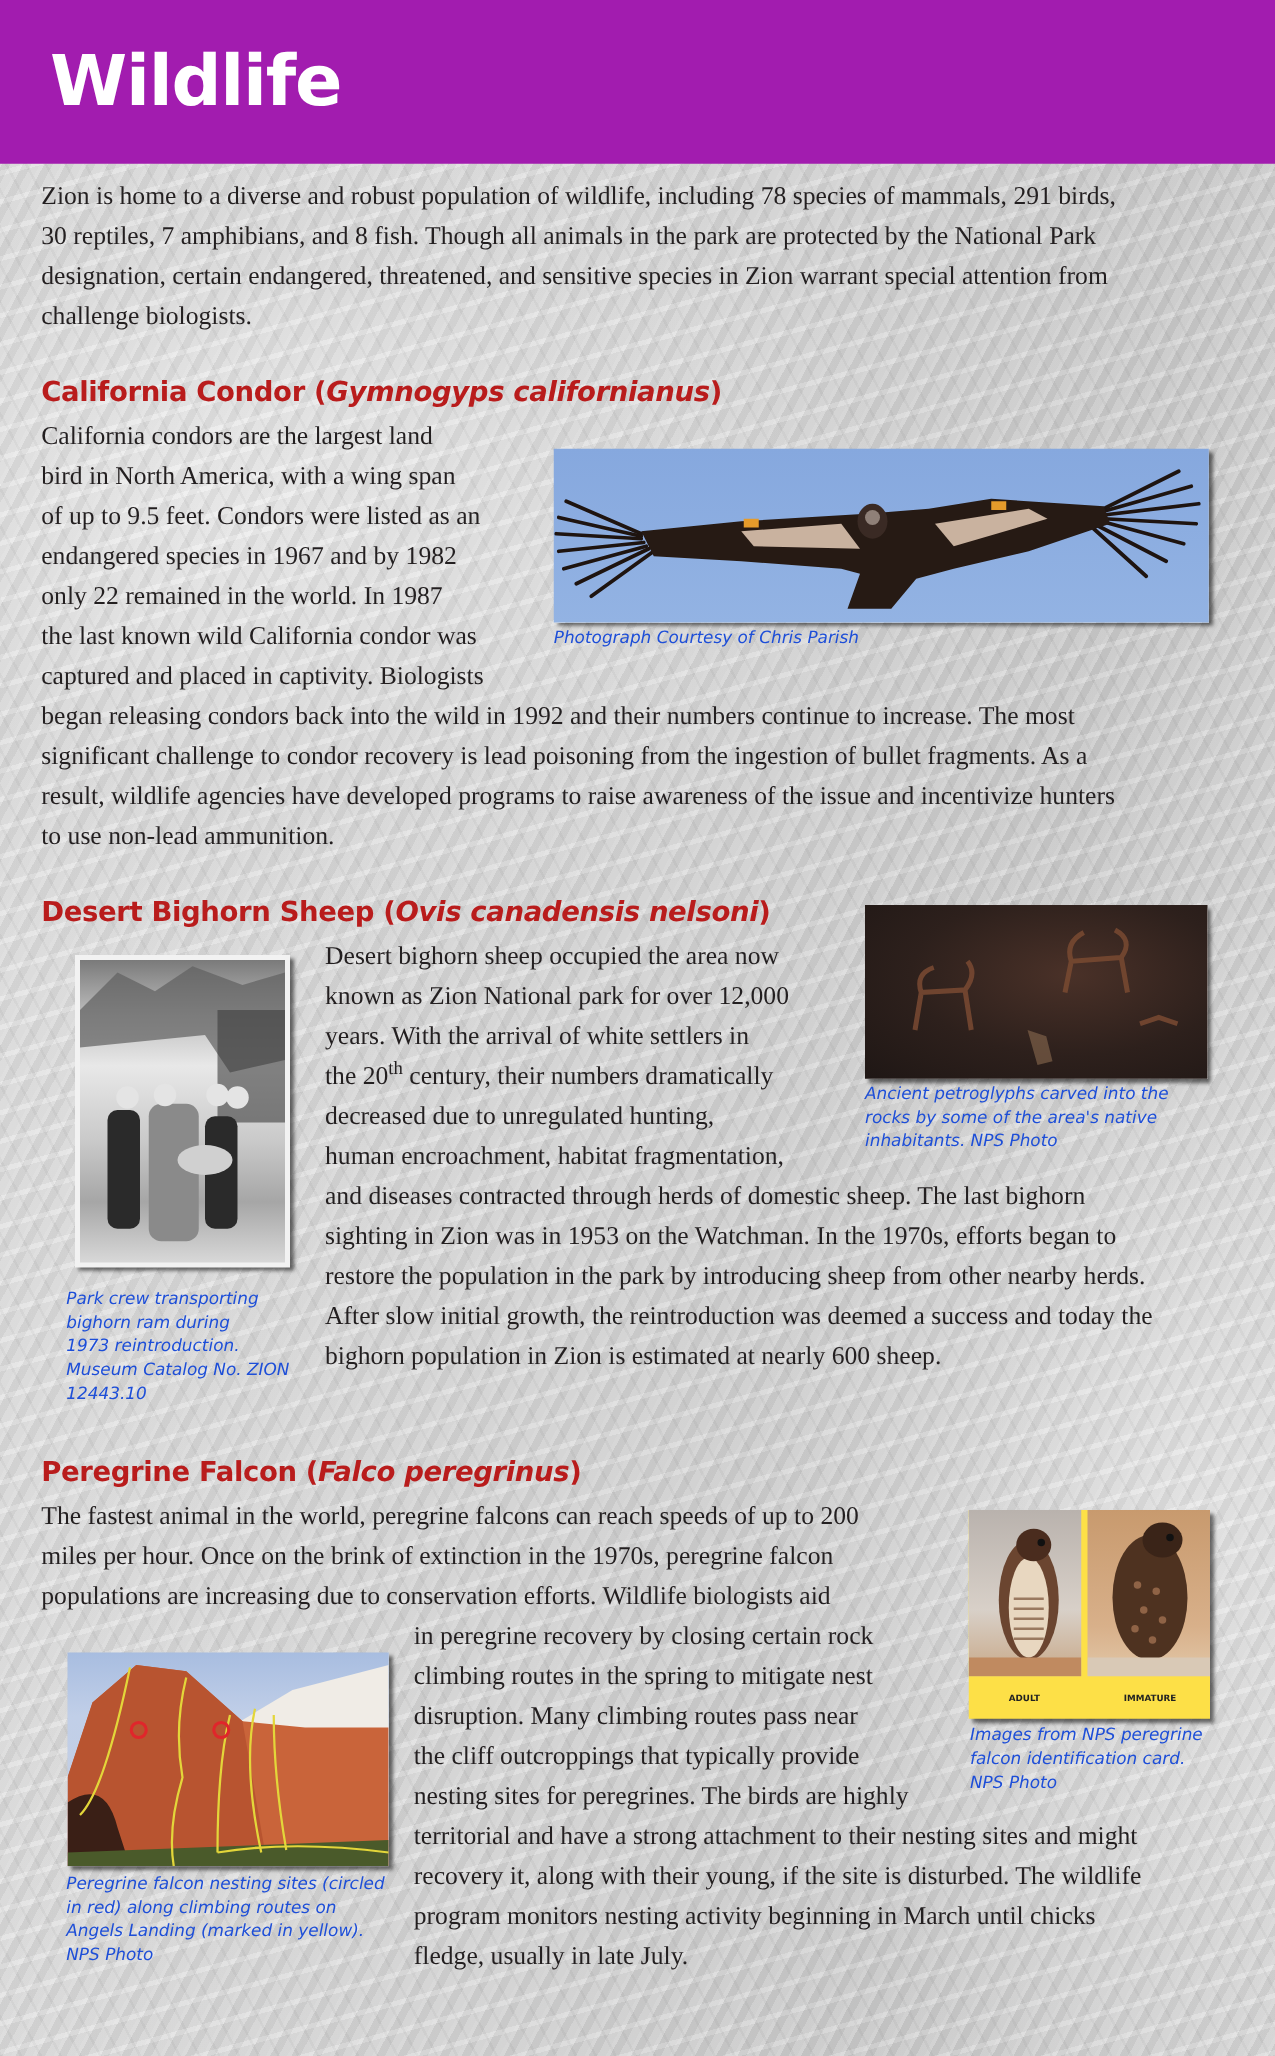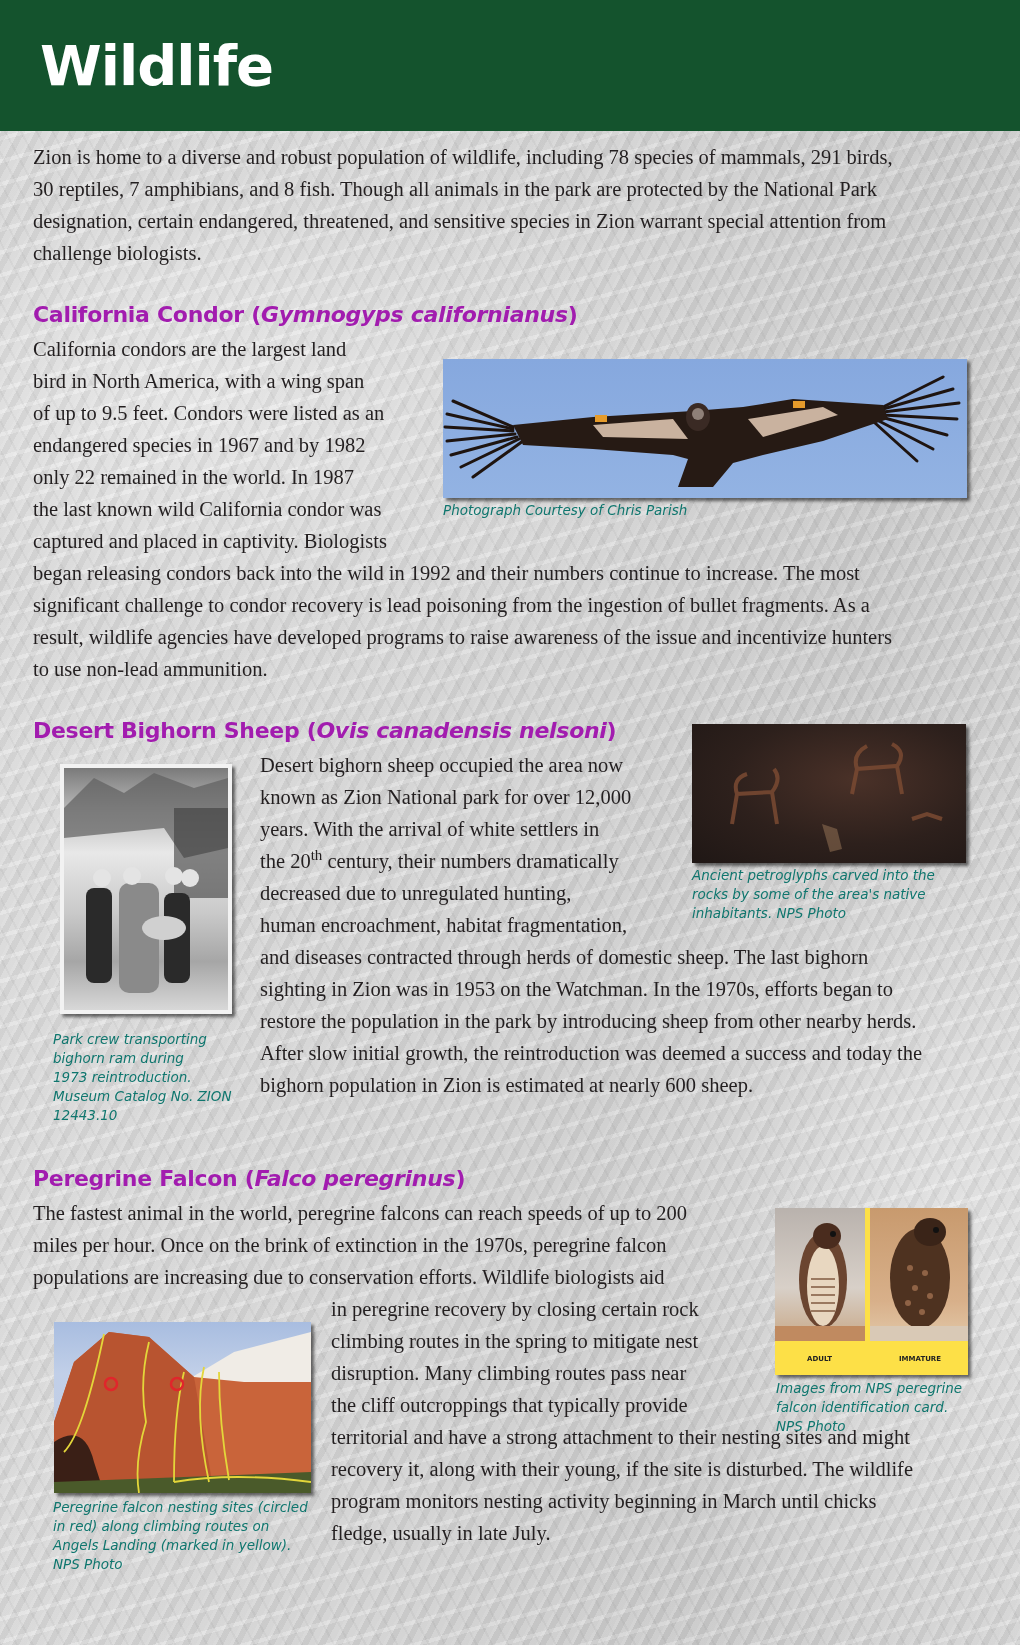--- a/index.html
+++ b/index.html
@@ -19,43 +19,43 @@
   }
   .bg2 {
     position: absolute; inset: 0;
     background:
       repeating-linear-gradient(62deg, rgba(0,0,0,0.035) 0 2px, rgba(255,255,255,0) 2px 14px),
       repeating-linear-gradient(165deg, rgba(255,255,255,0.12) 0 4px, rgba(0,0,0,0.03) 4px 22px);
     opacity: 0.9;
   }
   .header {
     position: absolute; left: 0; top: 0; width: 1020px; height: 131px;
-    background: #14532d;
+    background: #a21caf;
   }
   .header h1 {
     position: absolute; left: 40px; top: 38px; margin: 0;
     font-family: "DejaVu Sans", sans-serif; font-weight: bold;
     font-size: 56px; line-height: 1; color: #ffffff; letter-spacing: -1px;
   }
   .abs { position: absolute; }
   .body-text {
     font-family: "Liberation Serif", serif;
     font-size: 20.5px; line-height: 32px; color: #231f20;
     margin: 0;
   }
   .line { display: block; white-space: nowrap; }
   .h2 {
     font-family: "DejaVu Sans", sans-serif; font-weight: bold;
-    font-size: 22px; line-height: 1; margin: 0; color: #a21caf;
+    font-size: 22px; line-height: 1; margin: 0; color: #b91c1c;
     letter-spacing: -0.3px; white-space: nowrap;
   }
   .h2 .sci { font-style: italic; }
   .caption {
     font-family: "DejaVu Sans", sans-serif; font-style: italic;
-    font-size: 13.5px; line-height: 19px; color: #0f766e; margin: 0;
+    font-size: 13.5px; line-height: 19px; color: #1d4ed8; margin: 0;
   }
   .photo { position: absolute; box-shadow: 3px 3px 3px rgba(0,0,0,0.55); overflow: hidden; }
   sup { font-size: 15px; line-height: 0; }
 </style>
 </head>
 <body>
 
 <div class="bg"></div>
 <div class="bg2"></div>
 
@@ -189,20 +189,21 @@
   <span class="line">The fastest animal in the world, peregrine falcons can reach speeds of up to 200</span>
   <span class="line">miles per hour. Once on the brink of extinction in the 1970s, peregrine falcon</span>
   <span class="line">populations are increasing due to conservation efforts. Wildlife biologists aid</span>
 </div>
 
 <div class="abs body-text" style="left:331px; top:1293px;">
   <span class="line">in peregrine recovery by closing certain rock</span>
   <span class="line">climbing routes in the spring to mitigate nest</span>
   <span class="line">disruption. Many climbing routes pass near</span>
   <span class="line">the cliff outcroppings that typically provide</span>
+  <span class="line">nesting sites for peregrines. The birds are highly</span>
   <span class="line">territorial and have a strong attachment to their nesting sites and might</span>
   <span class="line">recovery it, along with their young, if the site is disturbed. The wildlife</span>
   <span class="line">program monitors nesting activity beginning in March until chicks</span>
   <span class="line">fledge, usually in late July.</span>
 </div>
 
 <div class="photo" style="left:54px; top:1322px; width:257px; height:171px; background:linear-gradient(180deg,#a8bde0 0%,#c1cfe8 30%,#c4cde0 100%);">
   <svg width="257" height="171" viewBox="0 0 257 171">
     <path d="M130 60 L180 30 L257 10 L257 70 L150 75 Z" fill="#f0ece6"></path>
     <path d="M0 100 L20 40 L55 10 L95 15 L140 55 L190 60 L257 60 L257 171 L0 171 Z" fill="#c9643a"></path>

